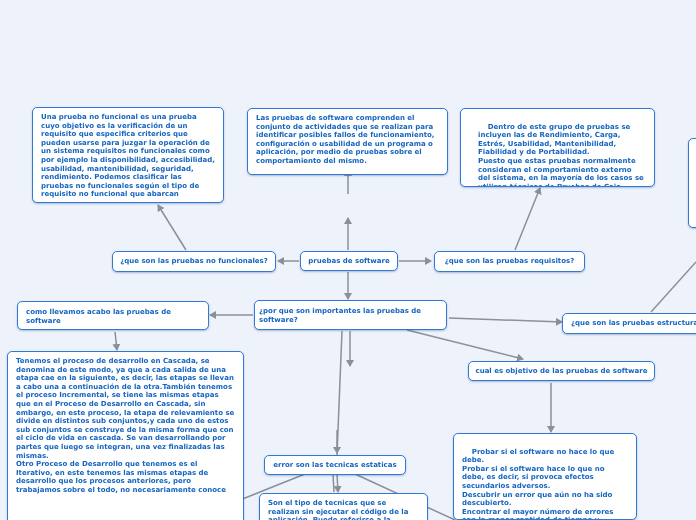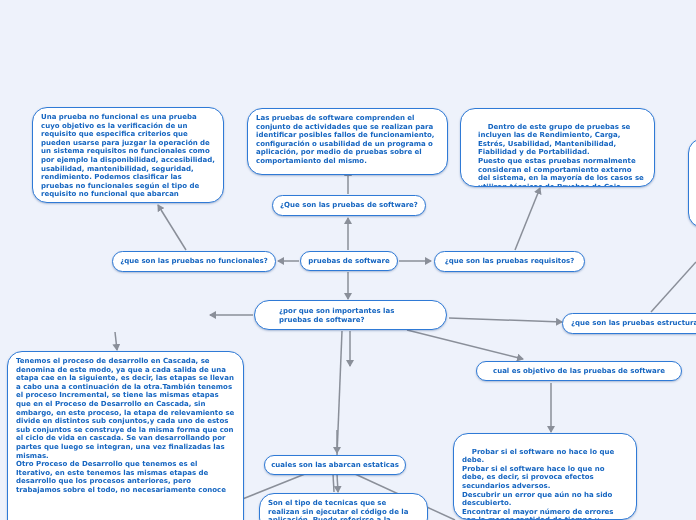--- a/index.html
+++ b/index.html
@@ -7,21 +7,21 @@
     width:696px; height:520px; overflow:hidden; position:relative;
     background:#eef2fb;
     font-family:"DejaVu Sans","Liberation Sans",sans-serif;
   }
   #canvas { position:absolute; left:0; top:0; width:696px; height:520px; }
   svg.links { position:absolute; left:0; top:0; width:696px; height:520px; }
   .node {
     position:absolute; box-sizing:border-box;
     background:#ffffff;
     border:1.5px solid #2f7ad6;
-    border-radius:15px;
+    border-radius:5px;
     box-shadow:0 1px 2px rgba(40,80,140,0.35);
     color:#1565c0;
     font-weight:bold;
     font-size:7px;
     line-height:8.6px;
     padding:6px 8px;
     white-space:pre-wrap;
     overflow:hidden;
     cursor:pointer;
   }
@@ -95,64 +95,64 @@
 
   <div class="node multi" style="left:460px; top:108px; width:195px; height:79px; white-space:pre-wrap;padding-left:17px;">
     <span>Dentro de este grupo de pruebas se incluyen las de Rendimiento, Carga, Estrés, Usabilidad, Mantenibilidad, Fiabilidad y de Portabilidad.
 Puesto que estas pruebas normalmente consideran el comportamiento externo del sistema, en la mayoría de los casos se utilizan técnicas de Pruebas de Caja Negra.</span>
   </div>
 
   <div class="node multi" style="left:688px; top:138px; width:60px; height:90px;">
     <span></span>
   </div>
 
-  <div class="node topic" style="left:272px; top:195px; width:154px; height:21px;">
-    <span>¿Que son las pruebas de software?</span>
-  </div>
 
   <div class="node topic" style="left:300px; top:251px; width:98px; height:20px;">
     <span>pruebas de software</span>
   </div>
 
   <div class="node topic" style="left:112px; top:251px; width:164px; height:21px;">
     <span>¿que son las pruebas no funcionales?</span>
   </div>
 
   <div class="node topic" style="left:434px; top:251px; width:151px; height:21px;">
     <span>¿que son las pruebas requisitos?</span>
   </div>
 
+  <div class="node multi" style="left:17px; top:301px; width:192px; height:29px; padding:6px 8px;">
+    <span>como llevamos acabo las pruebas de software</span>
+  </div>
 
-  <div class="node multi" style="left:254px; top:300px; width:193px; height:30px; padding:6px 24px;">
+  <div class="node multi" style="left:254px; top:300px; width:193px; height:30px; padding:6px 4px;">
     <span>¿por que son importantes las pruebas de software?</span>
   </div>
 
   <div class="node topic left" style="left:562px; top:313px; width:160px; height:21px;">
     <span>¿que son las pruebas estructurales?</span>
   </div>
 
   <div class="node multi" style="left:7px; top:351px; width:237px; height:186px;">
     <span style="white-space:pre-wrap;">Tenemos el proceso de desarrollo en Cascada, se denomina de este modo, ya que a cada salida de una etapa cae en la siguiente, es decir, las etapas se llevan a cabo una a continuación de la otra.También tenemos el proceso Incremental, se tiene las mismas etapas que en el Proceso de Desarrollo en Cascada, sin embargo, en este proceso, la etapa de relevamiento se divide en distintos sub conjuntos,y cada uno de estos sub conjuntos se construye de la misma forma que con el ciclo de vida en cascada. Se van desarrollando por partes que luego se integran, una vez finalizadas las mismas.
 Otro Proceso de Desarrollo que tenemos es el Iterativo, en este tenemos las mismas etapas de desarrollo que los procesos anteriores, pero trabajamos sobre el todo, no necesariamente conoce</span>
   </div>
 
 
-  <div class="node topic" style="left:468px; top:361px; width:206px; height:20px;margin-left:8px;">
+  <div class="node topic" style="left:468px; top:361px; width:187px; height:20px;">
     <span>cual es objetivo de las pruebas de software</span>
   </div>
 
   <div class="node multi" style="left:453px; top:433px; width:184px; height:87px; white-space:pre-wrap;">
     <span>Probar si el software no hace lo que debe.
 Probar si el software hace lo que no debe, es decir, si provoca efectos secundarios adversos.
 Descubrir un error que aún no ha sido descubierto.
 Encontrar el mayor número de errores con la menor cantidad de tiempo y esfuerzo posibles.
 Mostrar hasta qué punto las funciones del software operan de acuerdo con las especificaciones y requisitos del cliente.</span>
   </div>
 
   <div class="node topic" style="left:264px; top:455px; width:142px; height:20px;">
-    <span>cuales son las abarcan estaticas</span>
+    <span>error son las tecnicas estaticas</span>
   </div>
 
   <div class="node multi" style="left:259px; top:493px; width:169px; height:40px;">
     <span>Son el tipo de tecnicas que se realizan sin ejecutar el código de la aplicación. Puede referirse a la revisión de</span>
   </div>
 
 </div>
 
 </body></html>

